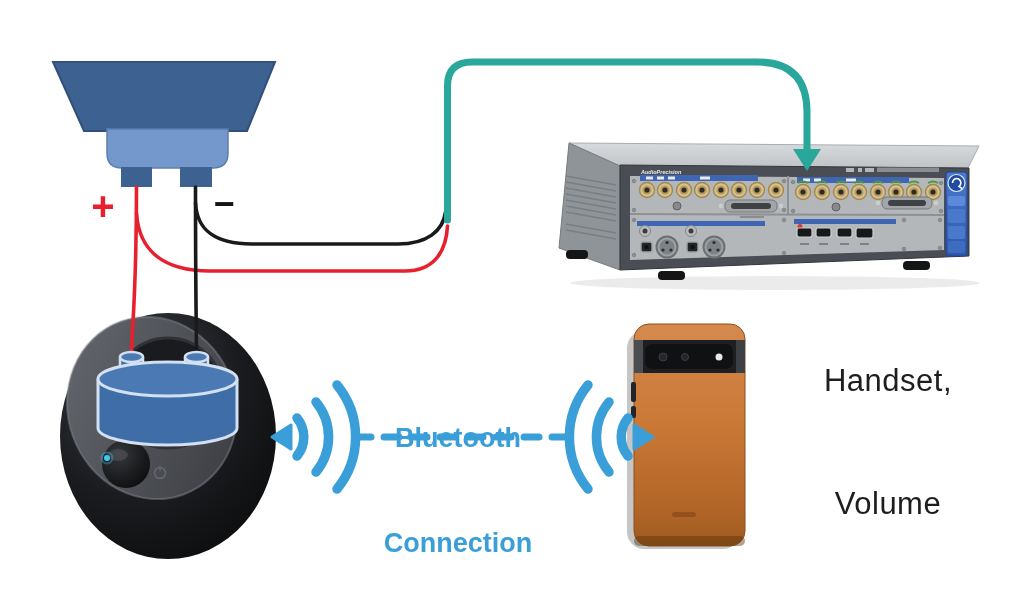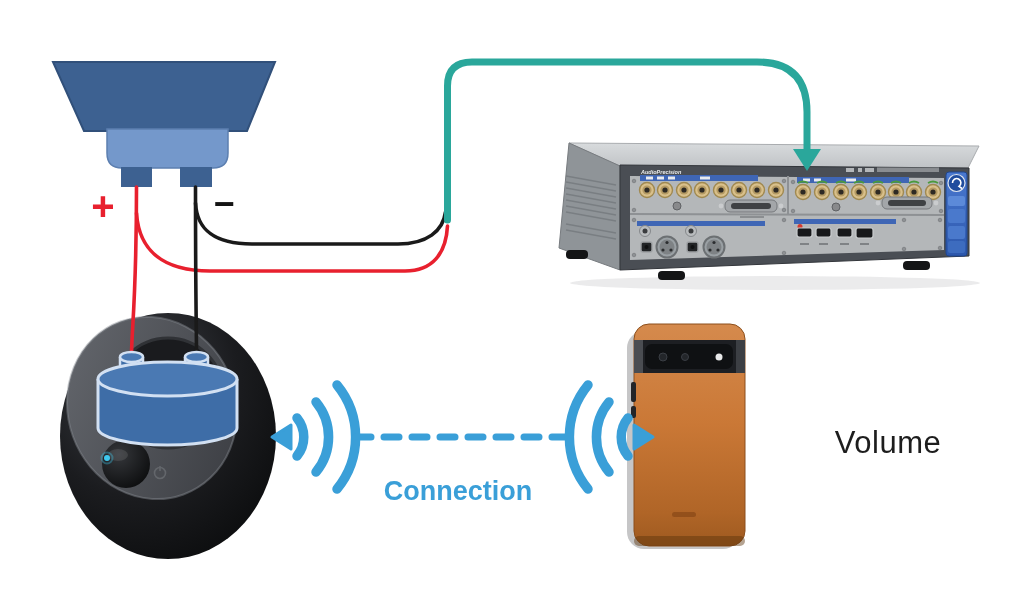--- a/index.html
+++ b/index.html
@@ -367,19 +367,21 @@
       <path d="M609,402 A55,55 0 0 0 609,472" fill="none" stroke-width="9.5" stroke-linecap="round"></path>
       <path d="M588,385 A82,82 0 0 0 588,489" fill="none" stroke-width="9.5" stroke-linecap="round"></path>
     </g>
   </g>
 </svg>
 
   <div class="lbl plus" style="left:103px;top:206px;">+</div>
   <div class="lbl minus" style="left:224px;top:204px;">−</div>
 
   <div class="lbl bt" style="left:458px;top:491px;">
+    <div>Bluetooth</div>
     <div>Connection</div>
   </div>
 
   <div class="lbl note" style="left:888px;top:442px;">
+    <div>Handset,</div>
     <div>Volume</div>
   </div>
 </div>
 
 </body></html>

